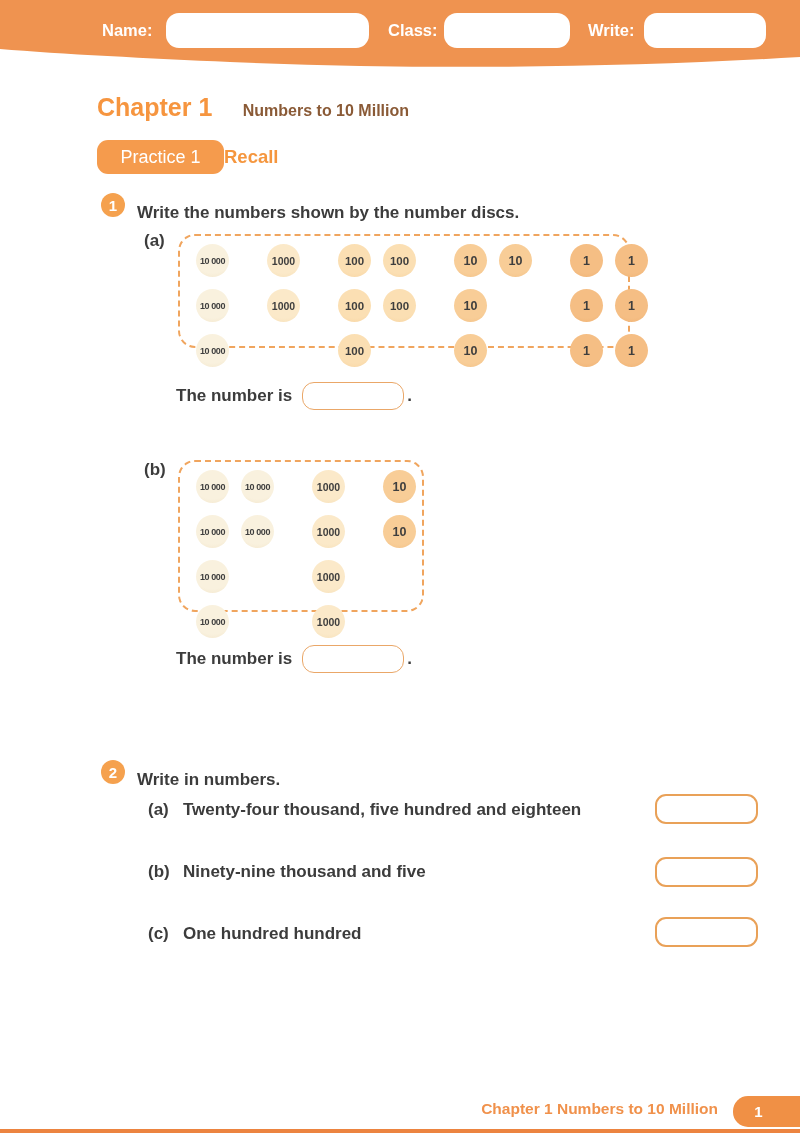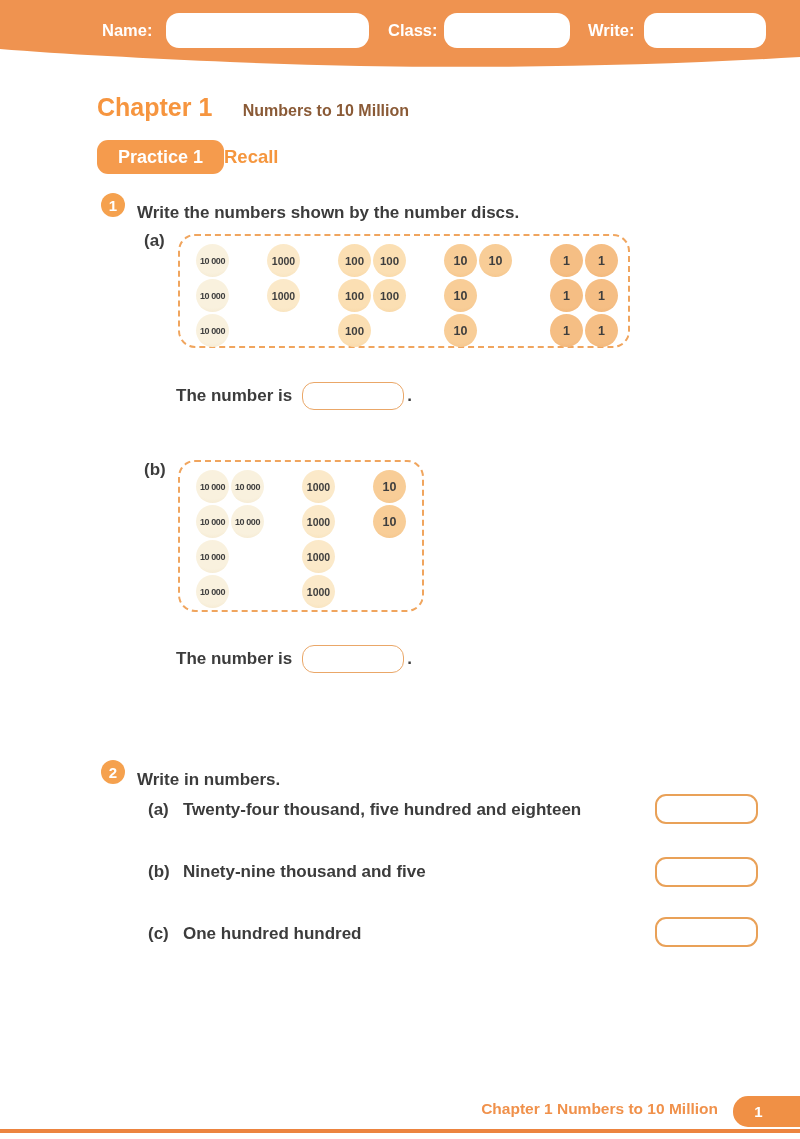--- a/index.html
+++ b/index.html
@@ -27,21 +27,21 @@
   .lbl-name { left:102px; }  .in-name { left:166px; width:203px; }
   .lbl-class { left:388px; } .in-class { left:444px; width:126px; }
   .lbl-date { left:588px; }  .in-date { left:644px; width:122px; }
 
   
   .chapter-row { position:absolute; left:97px; top:93px; white-space:nowrap; }
   .chapter-label { color:#F6953F; font-size:25px; font-weight:700; }
   .chapter-title { color:#8A5A36; font-size:16px; font-weight:700; margin-left:26px; }
   .practice-row { position:absolute; left:97px; top:140px; display:flex; align-items:center; }
   .practice-badge {
-    background:#F59B4D; color:#ffffff; font-weight:700; font-size:18px;
+    background:#F59B4D; color:#ffffff; font-weight:400; font-size:18px;
     border-radius:11px; width:127px; height:34px;
     display:flex; align-items:center; justify-content:center;
   }
   .practice-subtitle { color:#F5963E; font-weight:700; font-size:18.5px; margin-left:0; }
 
   
   .q-row { position:absolute; left:101px; display:flex; align-items:flex-start; }
   .q-badge {
     width:24px; height:24px; border-radius:50%; background:#F5A14E; flex:0 0 24px;
     color:#ffffff; font-weight:700; font-size:15px;
@@ -55,21 +55,21 @@
 
   
   .disc-panel {
     position:absolute;
     border:2px dashed #F0A55E; border-radius:17px;
     display:flex; align-items:flex-start;
     gap:38px; padding:8px 0 0 16px;
   }
   .panel-a { left:178px; top:234px; width:452px; height:114px; }
   .panel-b { left:178px; top:460px; width:246px; height:152px; }
-  .disc-group { display:grid; grid-auto-rows:33px; gap:2px; }
+  .disc-group { display:grid; grid-auto-rows:33px; gap:12px; }
   .disc {
     width:33px; height:33px; border-radius:50%;
     display:flex; align-items:center; justify-content:center;
     font-weight:700; color:#3E3E3E;
   }
   .d10000 { font-size:9px; letter-spacing:-0.4px; }
   .d1000  { font-size:10.5px; }
   .d100   { font-size:11.5px; }
   .d10    { font-size:12.5px; }
   .d1     { font-size:12.5px; }

